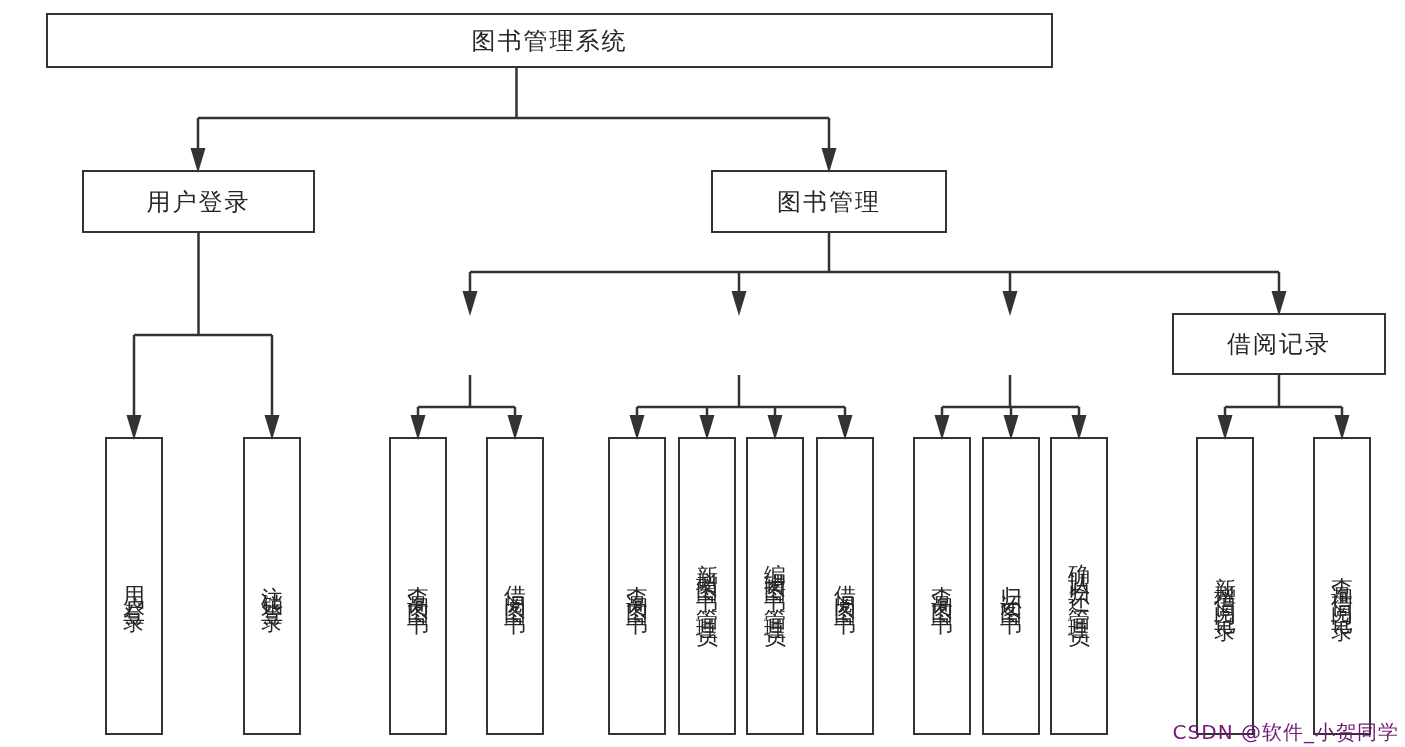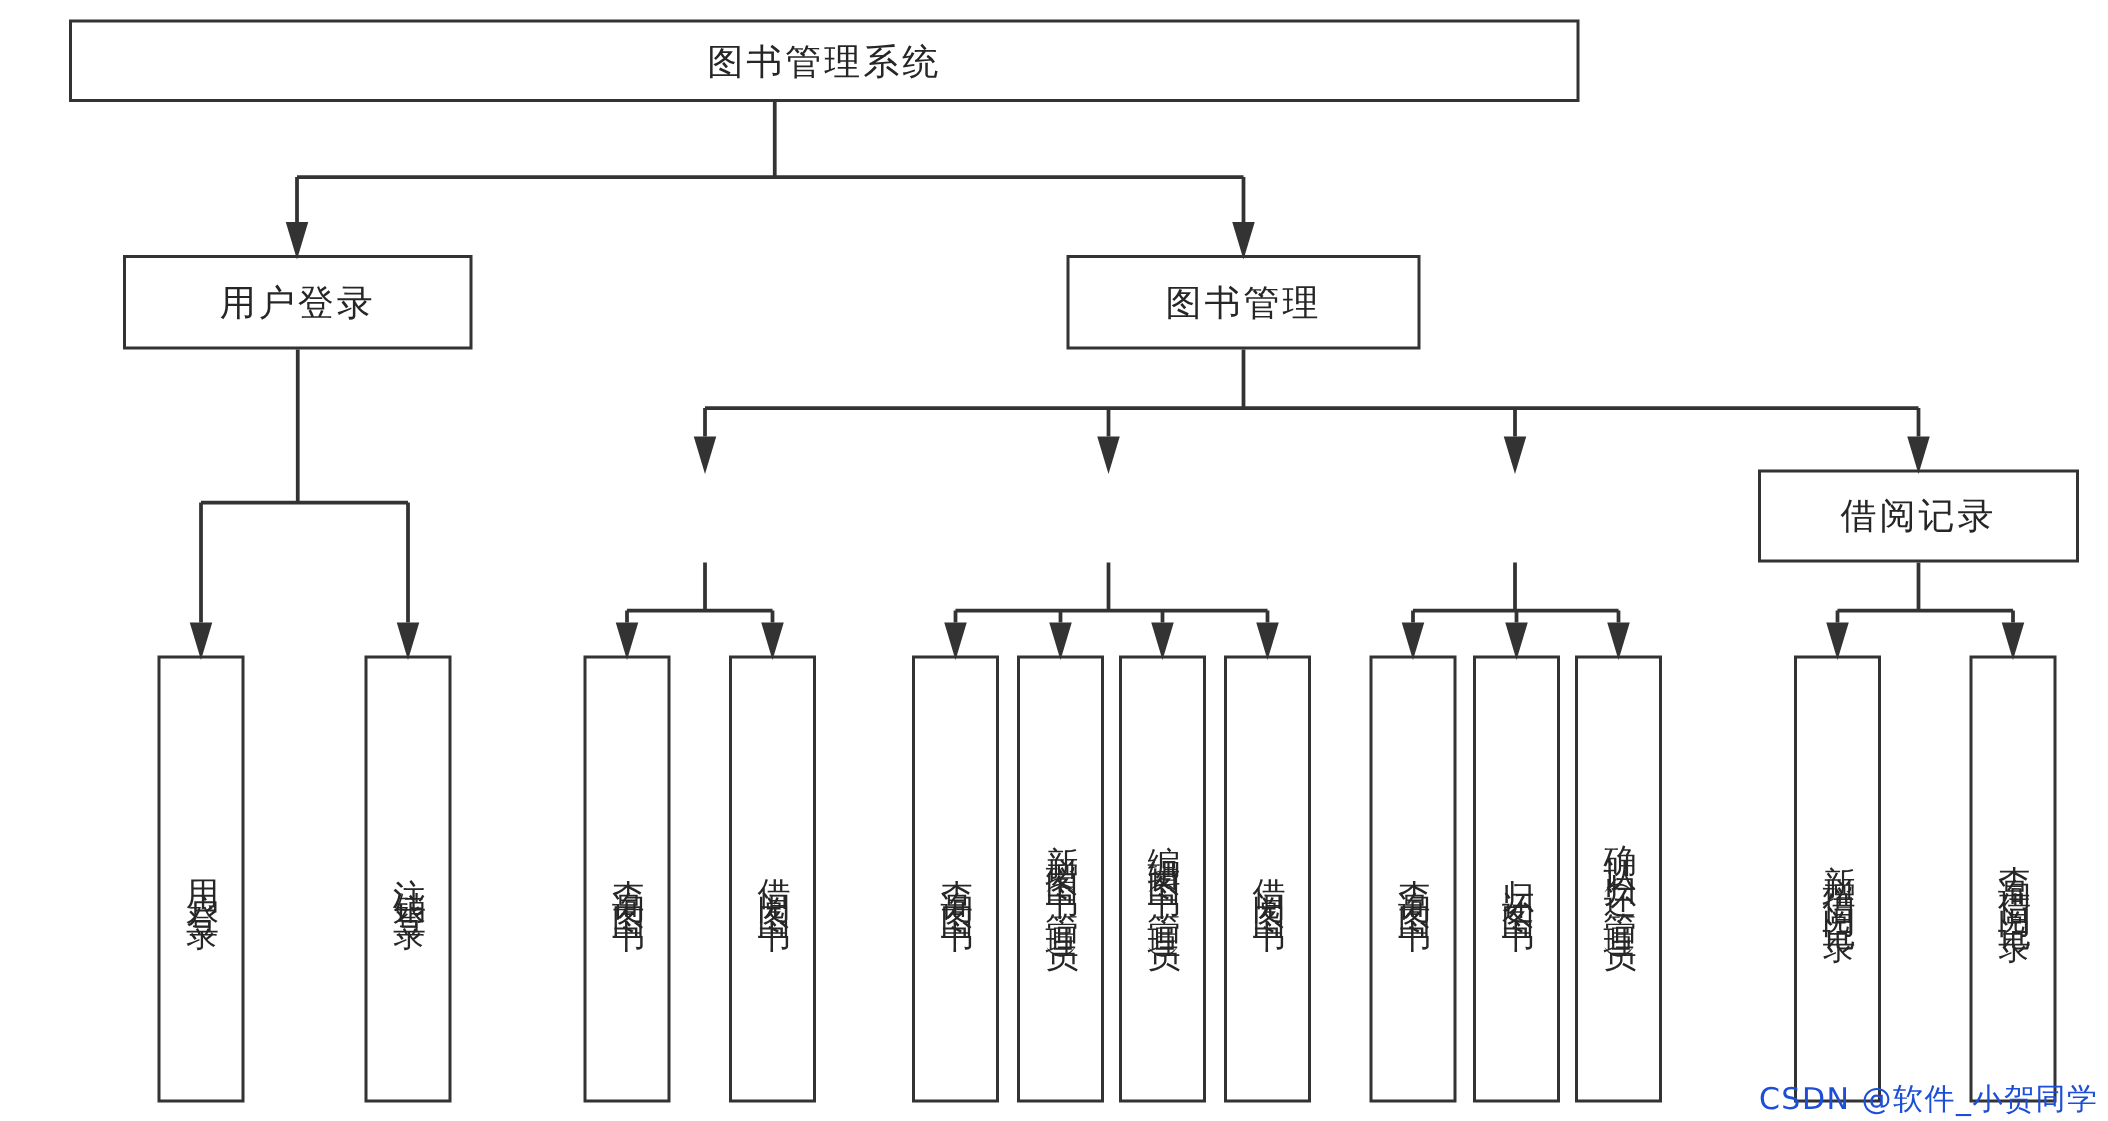--- a/index.html
+++ b/index.html
@@ -36,21 +36,21 @@
     left: 0; top: 0;
     width: 1405px; height: 747px;
     z-index: 3;
     pointer-events: none;
   }
   .watermark {
     position: absolute;
     right: 6px;
     bottom: 1px;
     font-size: 20px;
-    color: #1d4ed8;
+    color: #701a75;
     letter-spacing: 1px;
     white-space: nowrap;
     z-index: 4;
   }
 </style>
 </head>
 <body>
 
 <div class="canvas">
 

